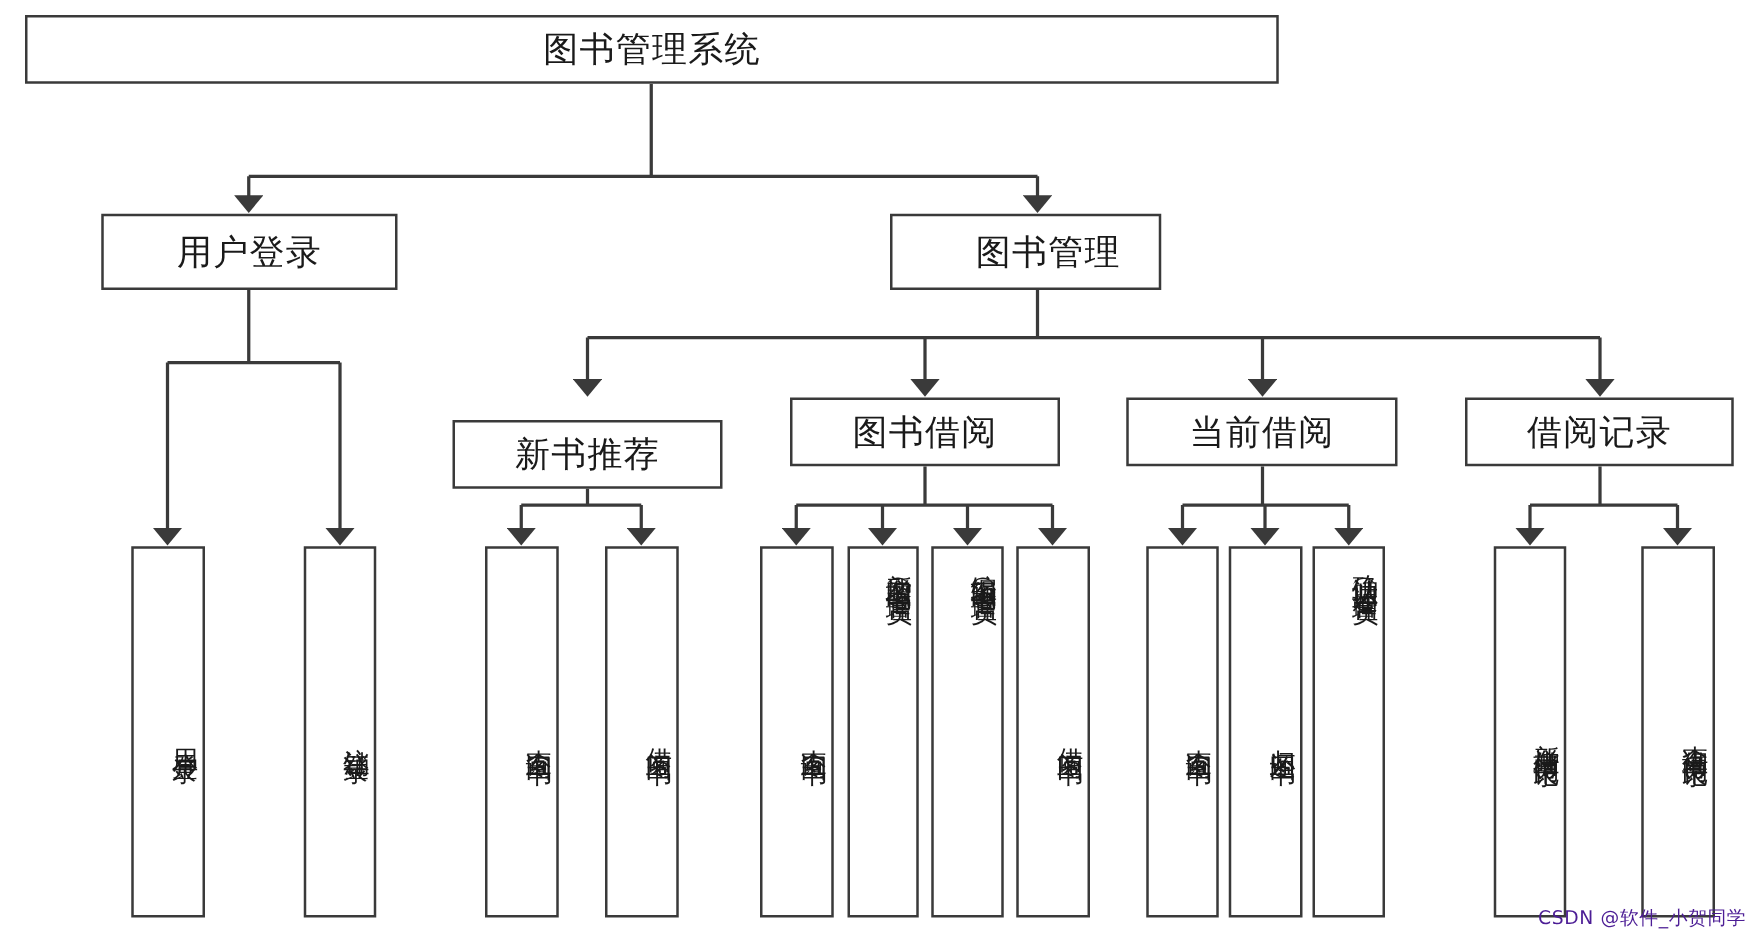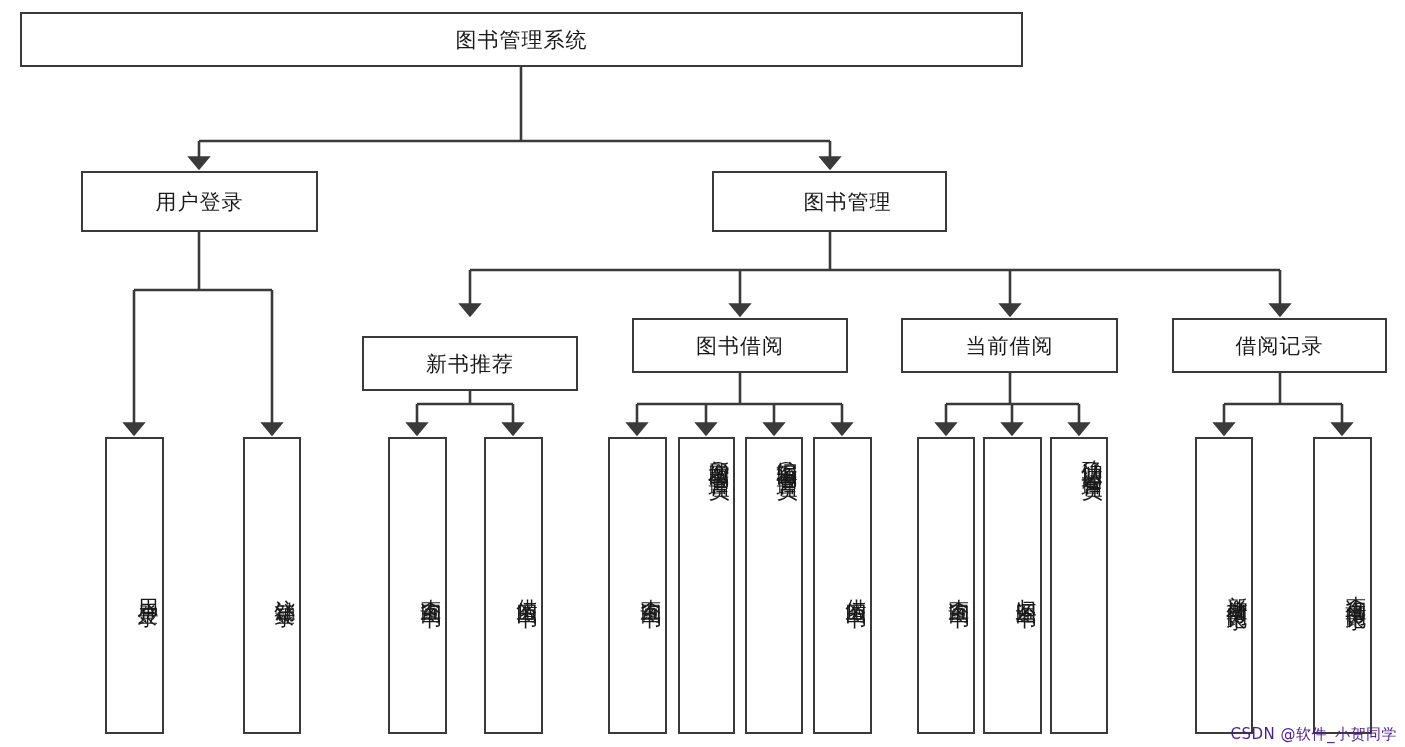--- a/index.html
+++ b/index.html
@@ -3,21 +3,21 @@
 <meta charset="utf-8">
 <style>
   html,body{margin:0;padding:0;background:#ffffff;}
   body{width:1405px;height:747px;overflow:hidden;
        font-family:"DejaVu Sans","Liberation Sans",sans-serif;}
   #stage{position:relative;width:1405px;height:747px;background:#fff;}
   svg.wires{position:absolute;left:0;top:0;width:1405px;height:747px;}
   .node{position:absolute;box-sizing:border-box;background:#ffffff;
         border:2.5px solid #3a3a3a;display:flex;align-items:center;
         justify-content:center;text-align:center;color:#1a1a1a;}
-  .node.h{font-size:21px;letter-spacing:1px;}
+  .node.h{font-size:28px;letter-spacing:1px;}
   .node.v{writing-mode:vertical-rl;text-orientation:upright;
           font-size:21px;letter-spacing:3px;padding-top:4px;
           align-items:flex-start;justify-content:center;}
   .node.v.top{justify-content:flex-start;}
   #watermark{position:absolute;right:8px;bottom:3px;font-size:15px;
              color:#4c1d95;letter-spacing:0.5px;white-space:nowrap;}
 </style>
 </head>
 <body>
 
@@ -69,21 +69,21 @@
       <path d="M1280,373 L1280,404"></path>
       <path d="M1224,404 L1342,404"></path>
       <path d="M1224,404 L1224,428" marker-end="url(#arw)"></path>
       <path d="M1342,404 L1342,428" marker-end="url(#arw)"></path>
     </g>
   </svg>
 
   <div class="node h" style="left: 20px; top: 12px; width: 1003px; height: 55px;">图书管理系统</div>
 
   <div class="node h" style="left: 81px; top: 171px; width: 237px; height: 61px;">用户登录</div>
-  <div class="node h" style="left: 712px; top: 171px; width: 235px; height: 61px; padding-left: 36px;">图书管理</div>
+  <div class="node h" style="left: 712px; top: 171px; width: 217px; height: 61px; padding-left: 36px;">图书管理</div>
 
   <div class="node h" style="left: 362px; top: 336px; width: 216px; height: 55px;">新书推荐</div>
   <div class="node h" style="left: 901px; top: 318px; width: 217px; height: 55px;">当前借阅</div>
   <div class="node h" style="left: 632px; top: 318px; width: 216px; height: 55px;">图书借阅</div>
   <div class="node h" style="left: 1172px; top: 318px; width: 215px; height: 55px;">借阅记录</div>
 
   <div class="node v" style="left: 105px; top: 437px; width: 59px; height: 297px;">用户登录</div>
   <div class="node v" style="left: 243px; top: 437px; width: 58px; height: 297px;">注销登录</div>
   <div class="node v" style="left: 388px; top: 437px; width: 59px; height: 297px;">查询图书</div>
   <div class="node v" style="left: 484px; top: 437px; width: 59px; height: 297px;">借阅图书</div>

